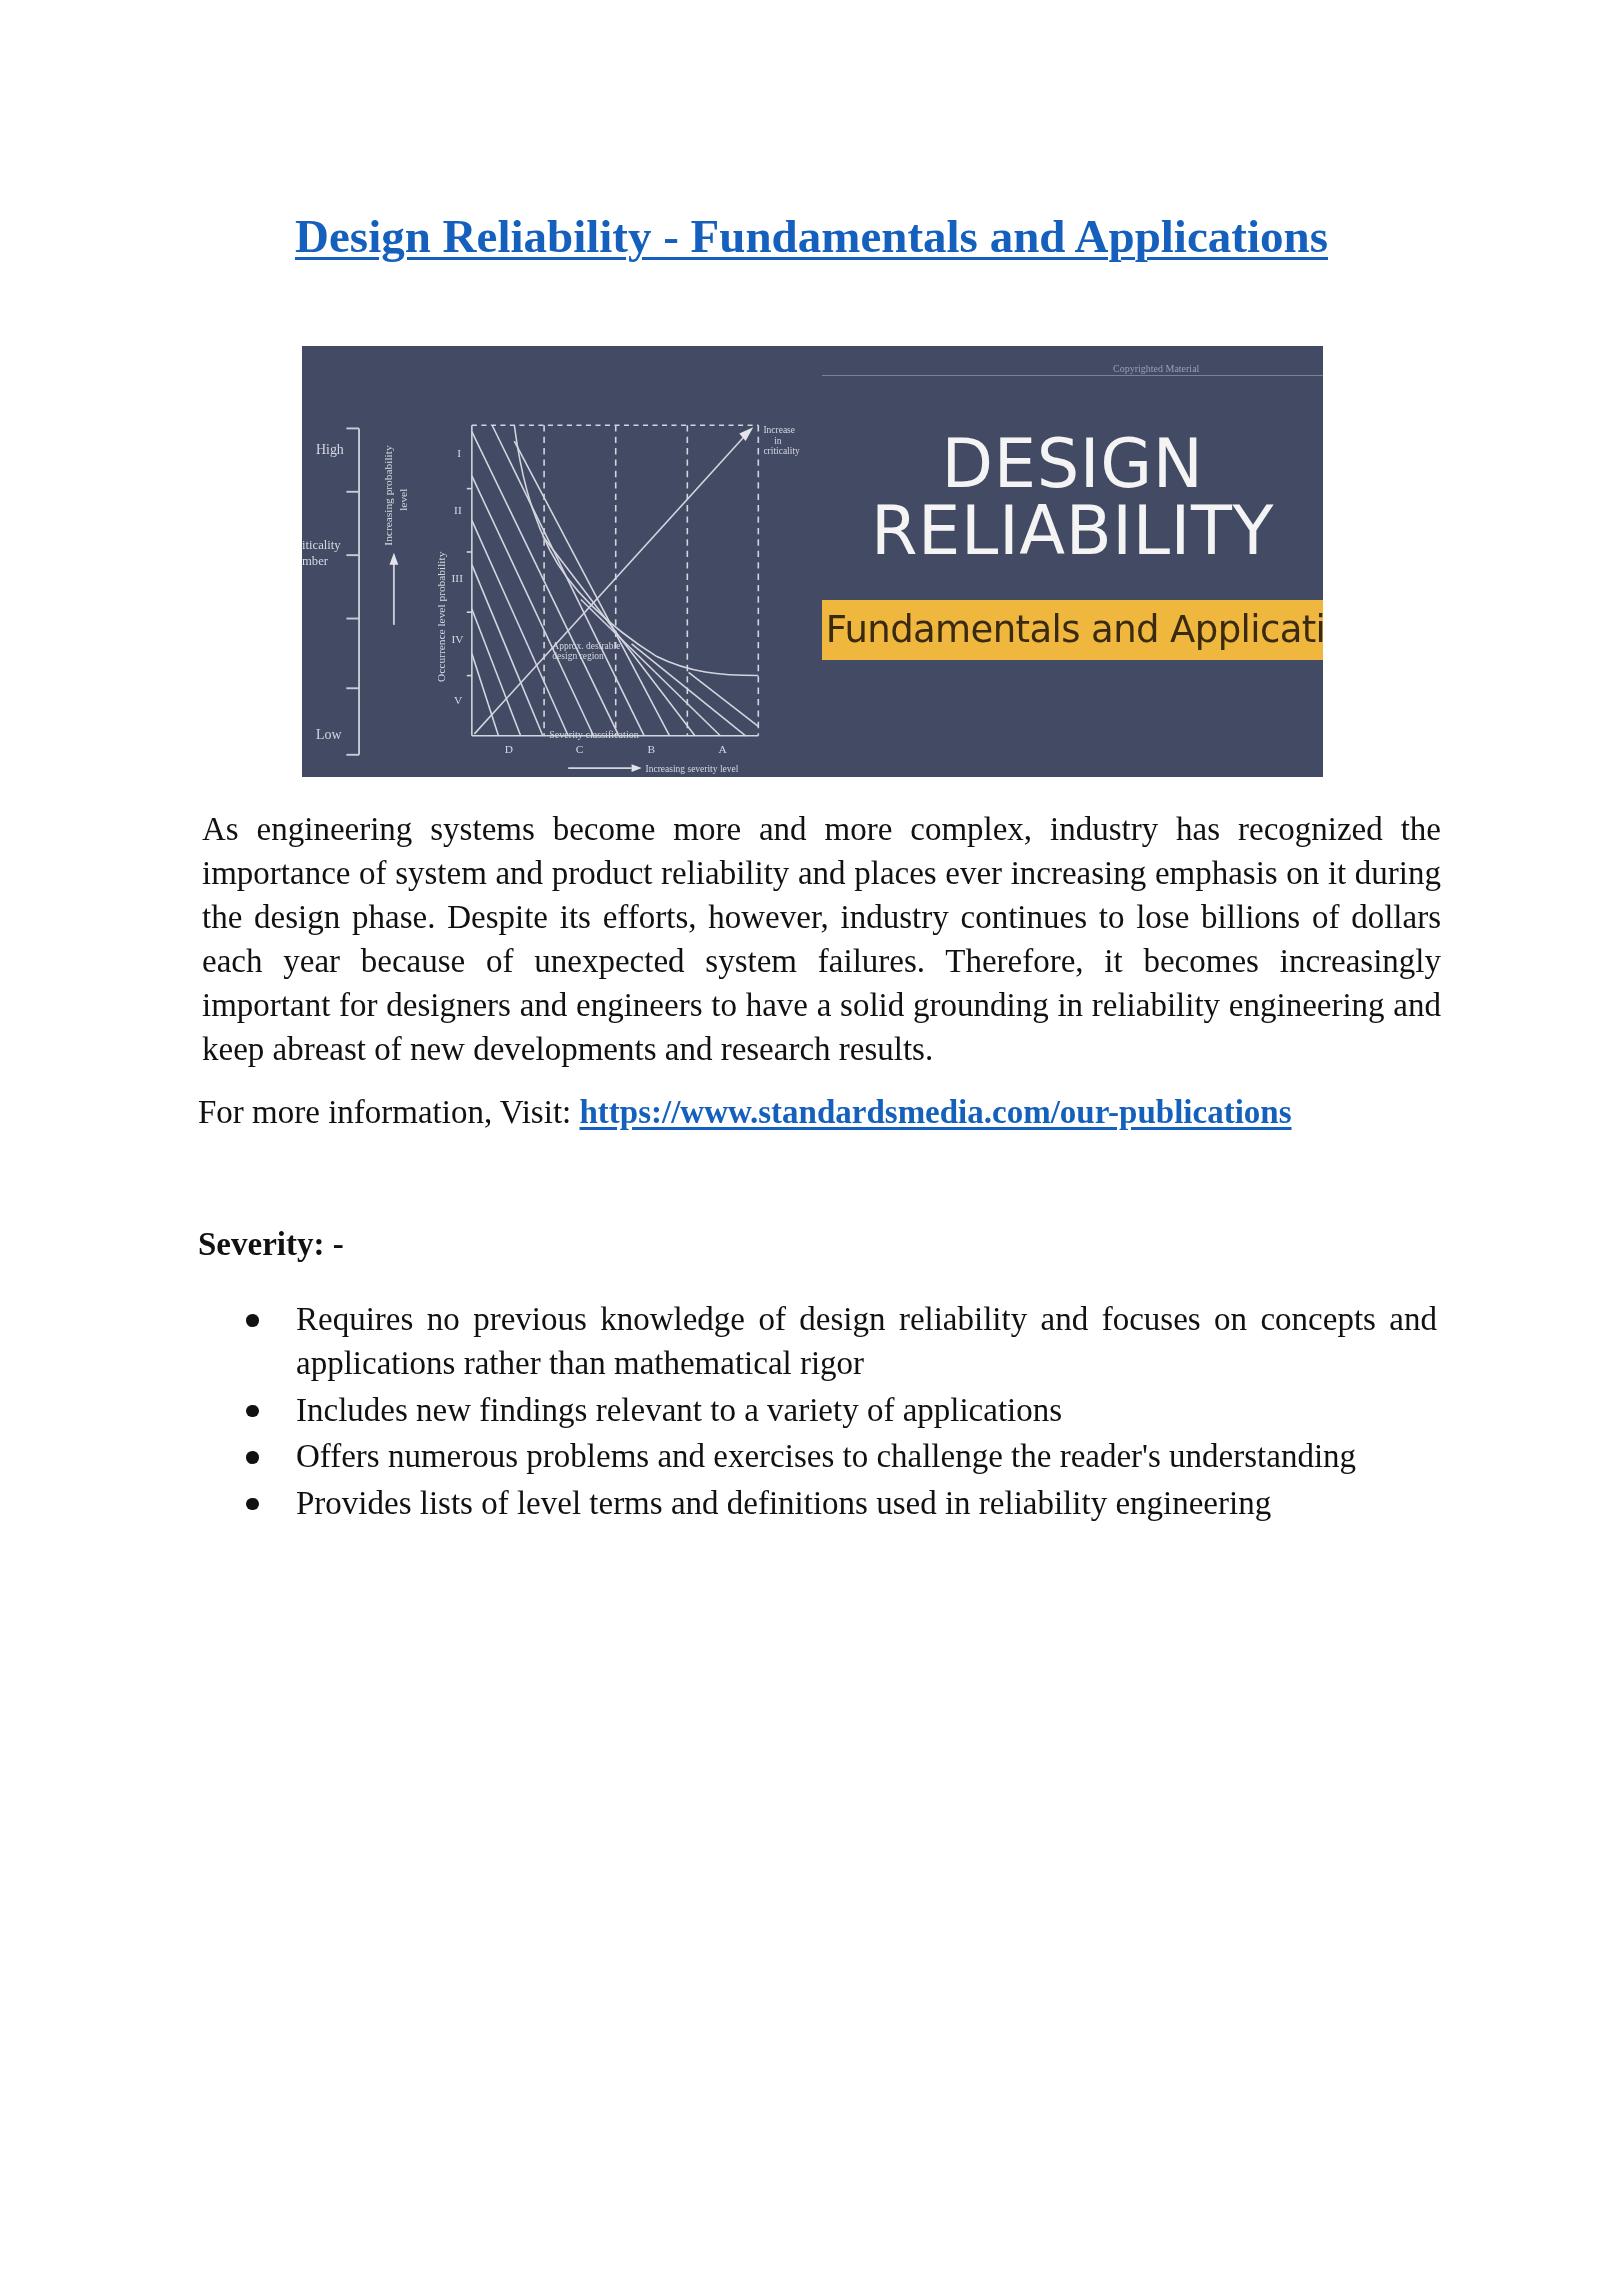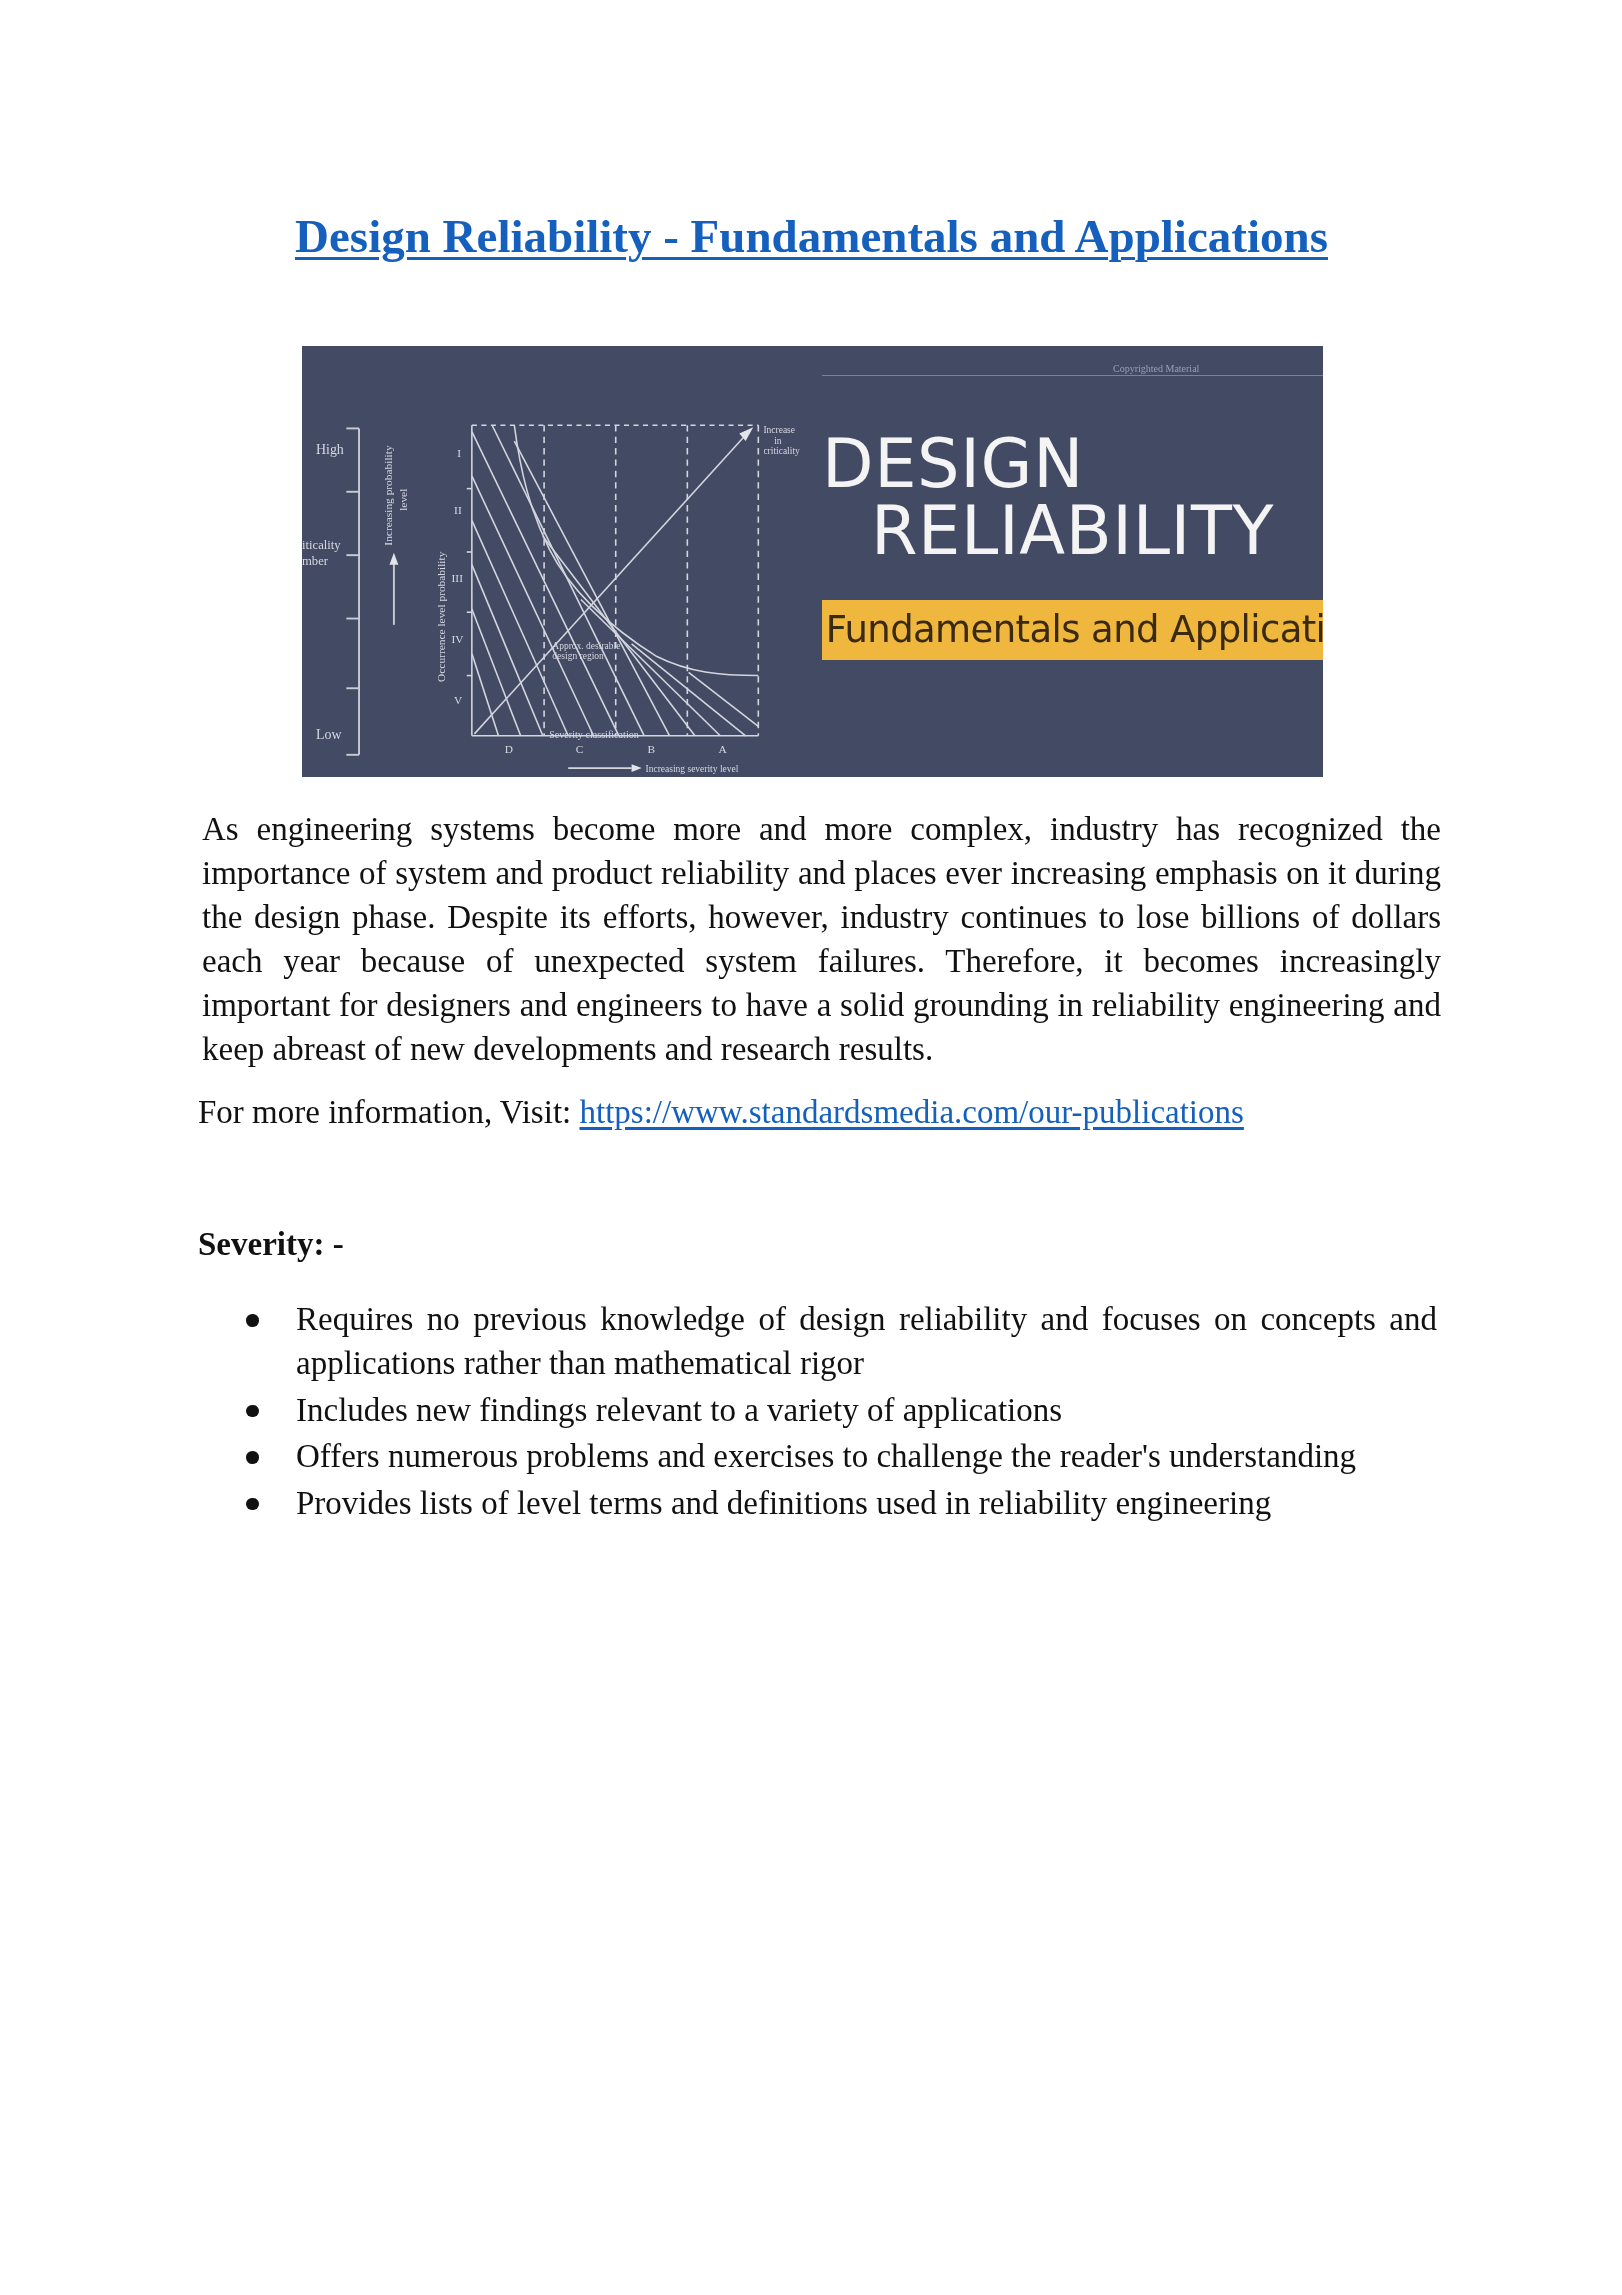--- a/index.html
+++ b/index.html
@@ -10,37 +10,37 @@
            font-size: 47px; font-weight: bold; line-height: 51px; color: #1560bd;
            text-decoration: underline; text-decoration-thickness: 3.2px; text-underline-offset: 5px; margin-top: 9px; }
   .title a { color: inherit; text-decoration: inherit; }
 
   .cover { position: absolute; left: 302px; top: 346px; width: 1021px; height: 431px;
            background: #434a63; overflow: hidden; }
   .cover svg { position: absolute; left: 0; top: 0; }
   .cover .cp { position: absolute; left: 811px; top: 16.5px; font-size: 10px; color: #9aa0b4;
                font-family: "Liberation Serif", serif; }
   .cover .rule { position: absolute; left: 520px; right: 0; top: 28.5px; height: 1.9px; background: #7d8397; }
-  .cover .t1 { position: absolute; left: 520px; width: 501px; top: 81px; text-align: left;
+  .cover .t1 { position: absolute; left: 520px; width: 501px; top: 81px; text-align: center;
                font-family: "DejaVu Sans", sans-serif; font-size: 67px; line-height: 75px;
                color: #f4f4f4; letter-spacing: 0.6px; }
   .cover .t2 { position: absolute; left: 520px; width: 501px; top: 148px; text-align: center;
                font-family: "DejaVu Sans", sans-serif; font-size: 67px; line-height: 75px;
                color: #f4f4f4; letter-spacing: 0.6px; }
   .cover .band { position: absolute; left: 520px; right: 0; top: 254px; height: 60px;
                  background: #efb73d; }
   .cover .band span { position: absolute; left: 3.8px; top: 7.6px; font-family: "DejaVu Sans", sans-serif;
                       font-size: 37px; color: #3a2a12; white-space: nowrap; letter-spacing: -0.6px; }
   .lbl { fill: #d6d9e2; font-family: "Liberation Serif", serif; }
 
   .para { position: absolute; left: 198px; width: 1239px; top: 803px; font-size: 33px;
           line-height: 44px; text-align: justify; text-align-last: left; color: #111; margin: 4px; }
   .more { position: absolute; left: 198px; top: 1090px; font-size: 33px; line-height: 44px; margin: 0;
           white-space: nowrap; }
-  .more a { color: #1560bd; font-weight: normal; text-decoration: underline;
+  .more a { color: #1560bd; font-weight: bold; text-decoration: underline;
             text-decoration-thickness: 2.5px; text-underline-offset: 3.8px; }
 
   .feat-h { position: absolute; left: 198px; top: 1222px; font-size: 33px; font-weight: bold;
             line-height: 44px; margin: 0; }
   .list { position: absolute; left: 198px; width: 1239px; top: 1297px; margin: 0; padding: 0;
           list-style: none; font-size: 33px; line-height: 44px; }
   .list li { position: relative; padding-left: 98px; margin-bottom: 2.5px; text-align: justify;
              text-align-last: left; }
   .list li .dot { position: absolute; left: 48px; top: 17px; width: 12.7px; height: 12.7px;
                   border-radius: 50%; background: #111; }

